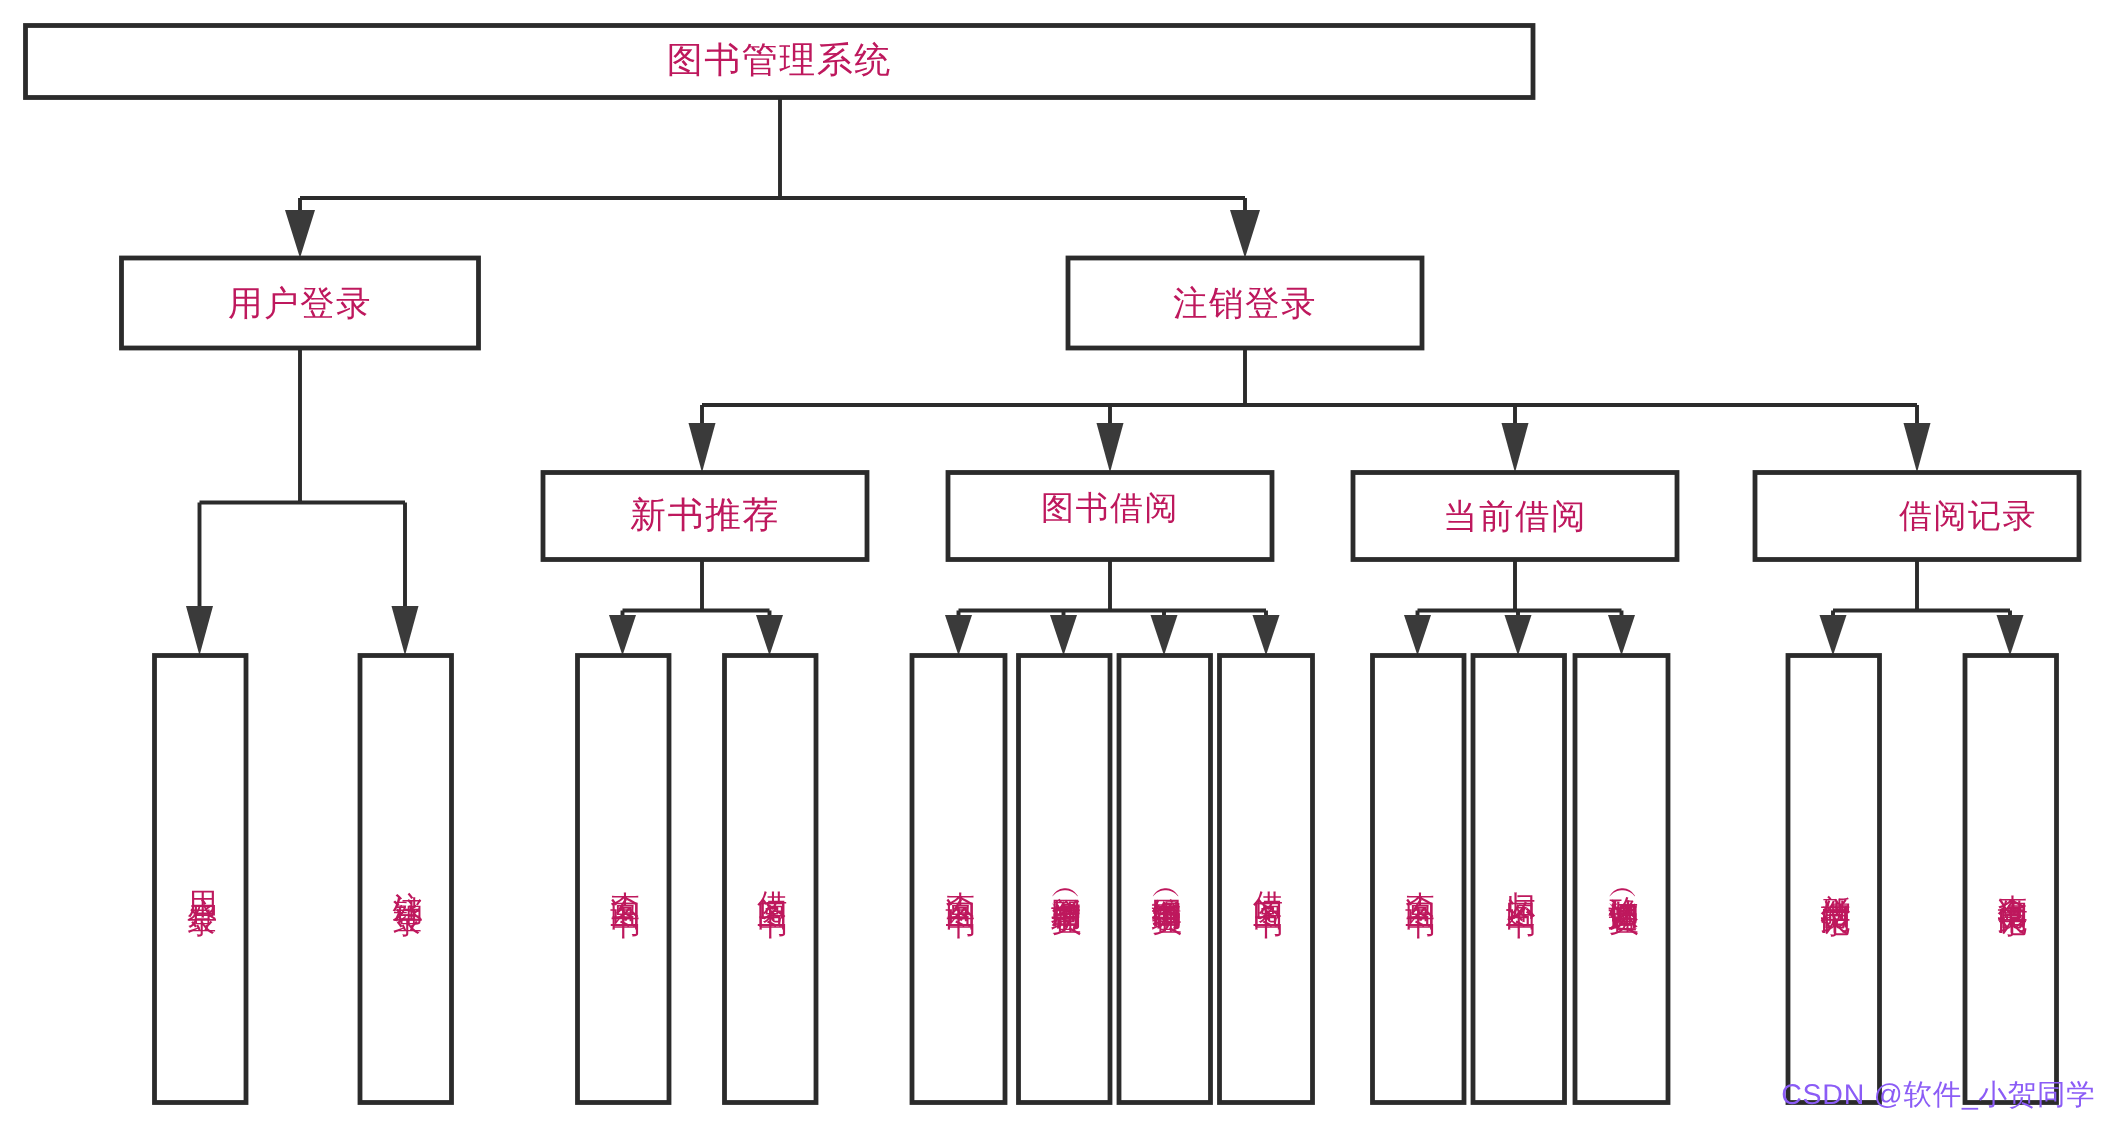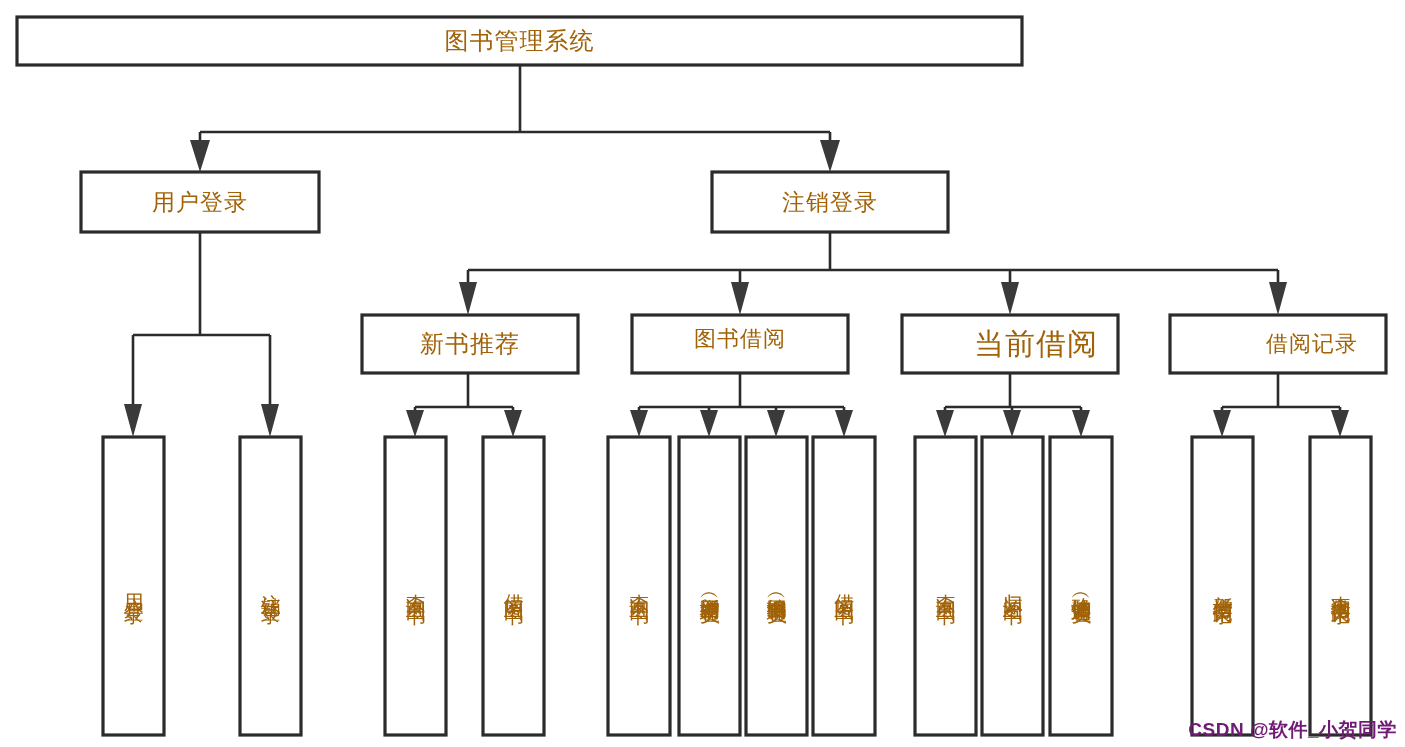--- a/index.html
+++ b/index.html
@@ -40,48 +40,47 @@
   }
   .arrow-head {
     fill: #3a3a3a;
     stroke: none;
   }
   .node-label {
     position: absolute;
     display: flex;
     align-items: center;
     justify-content: center;
-    color: #a16207;
+    color: #be185d;
     font-family: "Liberation Sans", "DejaVu Sans", sans-serif;
     font-size: 21px;
     line-height: 1.08;
     letter-spacing: 0.5px;
     white-space: nowrap;
     pointer-events: none;
   }
   .node-label.vertical {
     writing-mode: vertical-rl;
     text-orientation: upright;
     letter-spacing: 4px;
     font-size: 20px;
   }
   .node-label.horizontal {
     letter-spacing: 1px;
   }
   #watermark {
     position: absolute;
     right: 8px;
     bottom: 4px;
-    color: #701a75;
+    color: #8b5cf6;
     font-size: 19px;
     font-family: "Liberation Sans", "DejaVu Sans", sans-serif;
     letter-spacing: 0.5px;
     white-space: nowrap;
     pointer-events: none;
-    font-weight: bold;
   }
 </style>
 </head>
 <body>
 
 <div id="diagram-root">
 
   <svg id="diagram-svg" viewBox="0 0 1405 747">
 
     <g>
@@ -151,21 +150,21 @@
     </g>
   </svg>
 
   <div class="node-label horizontal" style="left:17px; top:17px; width:1005px; height:48px; font-size:24px;">图书管理系统</div>
 
   <div class="node-label horizontal" style="left:81px; top:172px; width:238px; height:60px; font-size:23px;">用户登录</div>
   <div class="node-label horizontal" style="left:712px; top:172px; width:236px; height:60px; font-size:23px;">注销登录</div>
 
   <div class="node-label horizontal" style="left:362px; top:315px; width:216px; height:58px; font-size:24px;">新书推荐</div>
   <div class="node-label horizontal" style="left:632px; top:315px; width:216px; height:47px; font-size:22px;">图书借阅</div>
-  <div class="node-label horizontal" style="left:902px; top:315px; width:216px; height:58px; font-size:30px;margin-left:26px;">当前借阅</div>
+  <div class="node-label horizontal" style="left:902px; top:315px; width:216px; height:58px; font-size:23px;">当前借阅</div>
   <div class="node-label horizontal" style="left:1170px; top:315px; width:204px; height:58px; font-size:22px;margin-left:40px;">借阅记录</div>
 
   <div class="node-label vertical" style="left:103px; top:437px; width:61px; height:298px;">用户登录</div>
   <div class="node-label vertical" style="left:240px; top:437px; width:61px; height:298px;">注销登录</div>
 
   <div class="node-label vertical" style="left:385px; top:437px; width:61px; height:298px;">查询图书</div>
   <div class="node-label vertical" style="left:483px; top:437px; width:61px; height:298px;">借阅图书</div>
 
   <div class="node-label vertical" style="left:608px; top:437px; width:62px; height:298px;">查询图书</div>
   <div class="node-label vertical" style="left:679px; top:437px; width:61px; height:298px; letter-spacing:1px;">新增图书（管理员）</div>

